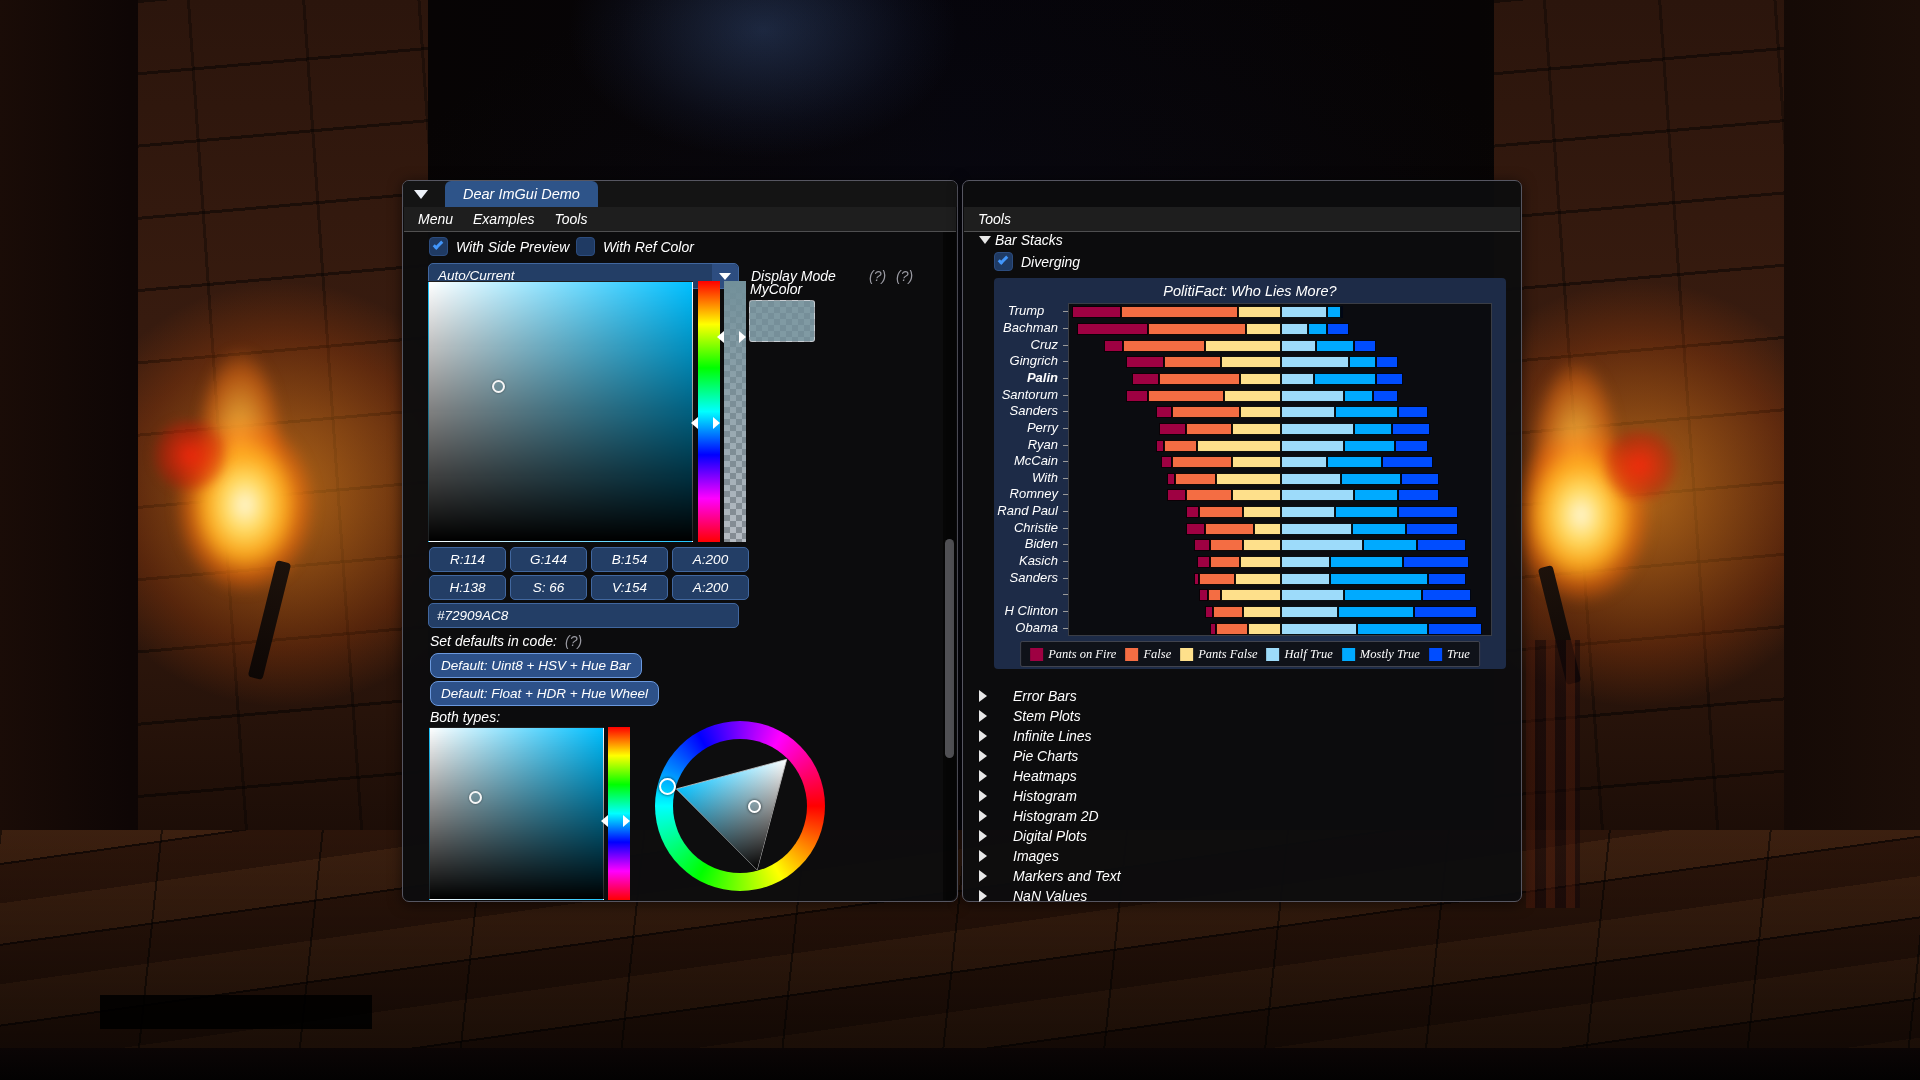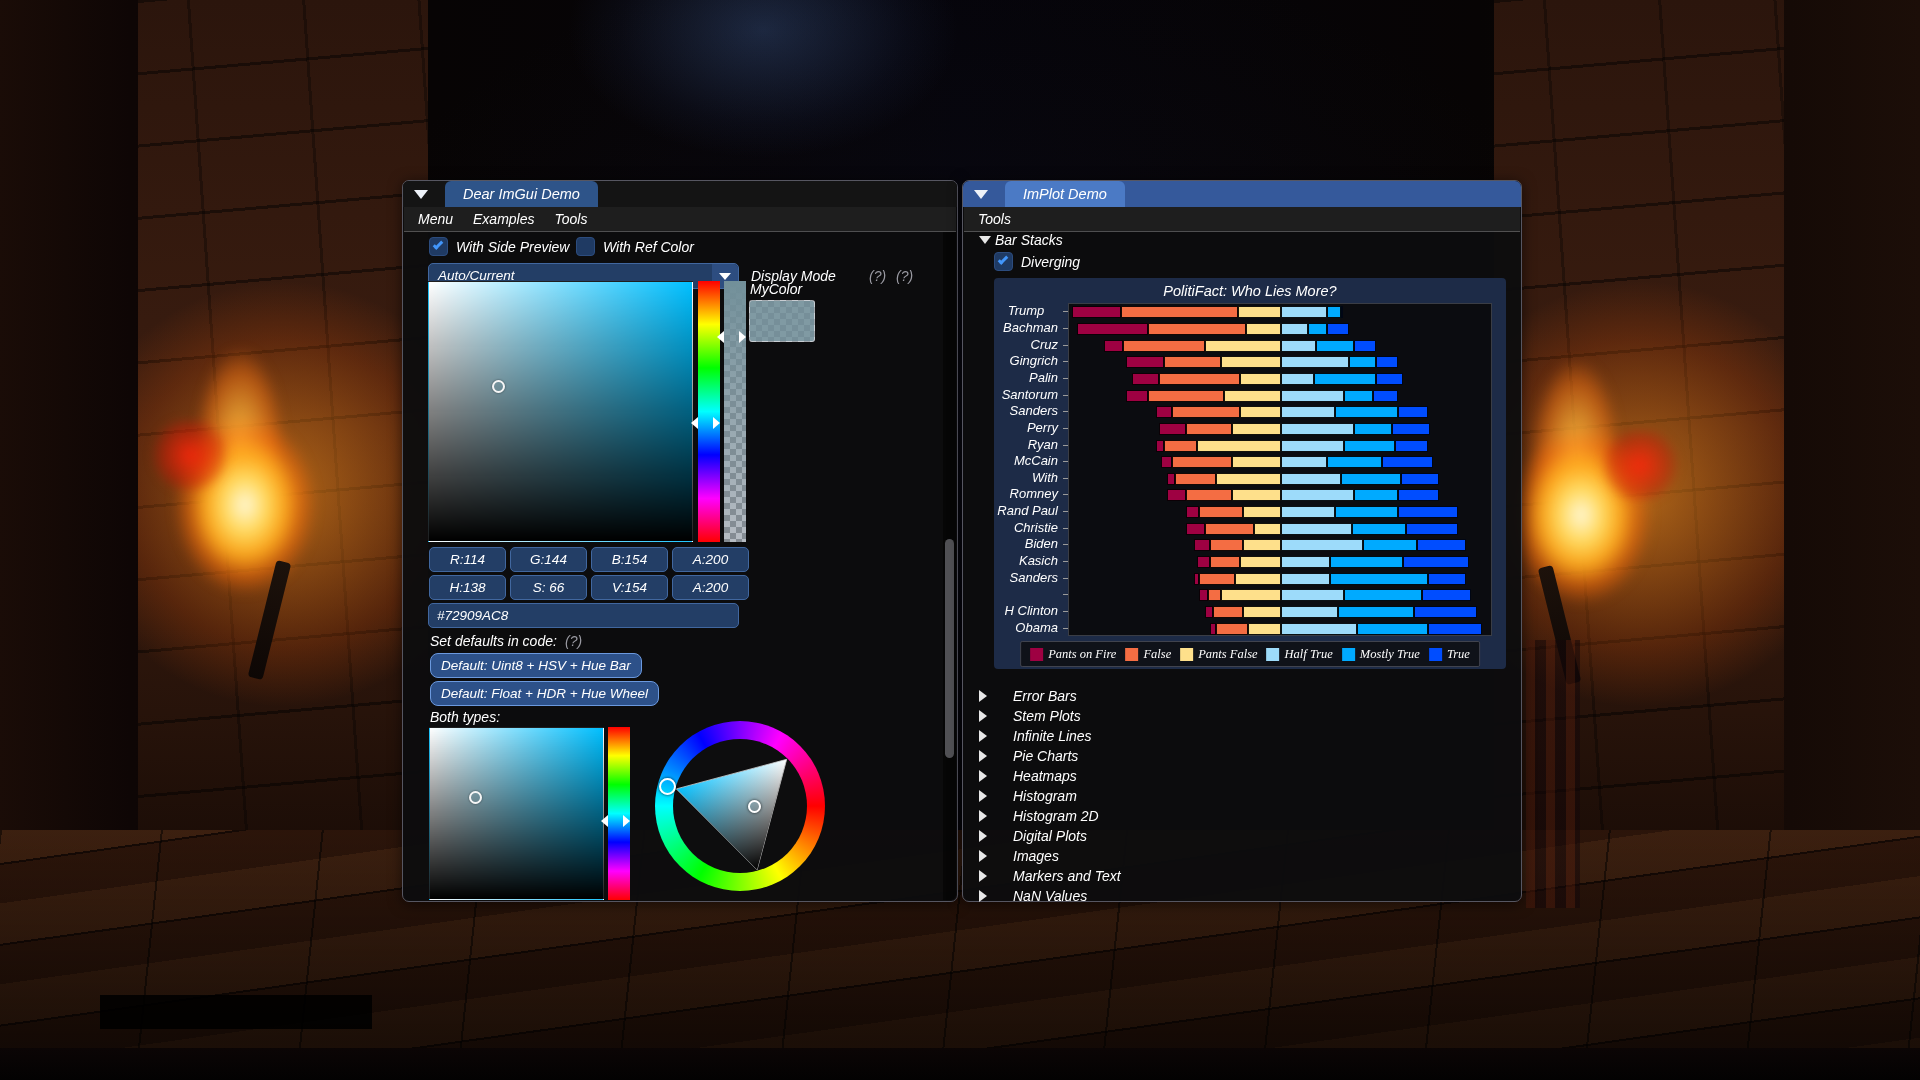--- a/index.html
+++ b/index.html
@@ -232,26 +232,20 @@
     <div class="ring-marker" style="left:4px;top:57px;"></div>
     <div class="ring-marker" style="left:93px;top:79px;width:13px;height:13px;"></div>
   </div>
 
   <div class="scrollbar">
     <div class="scroll-grab" style="top:307px;height:219px;"></div>
   </div>
 </div>
 
 <div class="win" id="implot-win" style="left:962px;top:180px;width:560px;">
-  <div class="titlebar" style="background:#35599b;">
-    <span class="collapse-arrow"></span>
-    <div class="tab" style="background:#4b7ac5;">
-      <span>ImPlot Demo</span>
-    </div>
-  </div>
   <div class="menubar" id="implot-menubar">
       <span class="mi">Tools</span>
     </div>
   <div class="sep"></div>
 
   <div style="position:absolute;left:16px;top:55px;" class="tri-down"></div>
   <span class="lbl" style="left:32px;top:51px;">Bar Stacks</span>
   <div class="checkbox" style="left:31px;top:71px;">
       <span class="mark"></span>
     </div>
@@ -262,21 +256,21 @@
     <div id="ylabels">
         <div class="ytick" style="left: 69px; top: 33.325px;"></div>
         <div class="ylabel" style="left: 0px; width: 64px; top: 25.325px; text-align: center;">Trump</div>
         <div class="ytick" style="left: 69px; top: 49.975px;"></div>
         <div class="ylabel" style="left: 0px; width: 64px; top: 41.975px;">Bachman</div>
         <div class="ytick" style="left: 69px; top: 66.625px;"></div>
         <div class="ylabel" style="left: 0px; width: 64px; top: 58.625px;">Cruz</div>
         <div class="ytick" style="left: 69px; top: 83.275px;"></div>
         <div class="ylabel" style="left: 0px; width: 64px; top: 75.275px;">Gingrich</div>
         <div class="ytick" style="left: 69px; top: 99.925px;"></div>
-        <div class="ylabel" style="left: 0px; width: 64px; top: 91.925px;">Palin</div>
+        <div class="ylabel" style="left: 0px; width: 64px; top: 91.925px; font-weight: bold;">Palin</div>
         <div class="ytick" style="left: 69px; top: 116.575px;"></div>
         <div class="ylabel" style="left: 0px; width: 64px; top: 108.575px;">Santorum</div>
         <div class="ytick" style="left: 69px; top: 133.225px;"></div>
         <div class="ylabel" style="left: 0px; width: 64px; top: 125.225px;">Sanders</div>
         <div class="ytick" style="left: 69px; top: 149.875px;"></div>
         <div class="ylabel" style="left: 0px; width: 64px; top: 141.875px;">Perry</div>
         <div class="ytick" style="left: 69px; top: 166.525px;"></div>
         <div class="ylabel" style="left: 0px; width: 64px; top: 158.525px;">Ryan</div>
         <div class="ytick" style="left: 69px; top: 183.175px;"></div>
         <div class="ylabel" style="left: 0px; width: 64px; top: 175.175px;">McCain</div>

